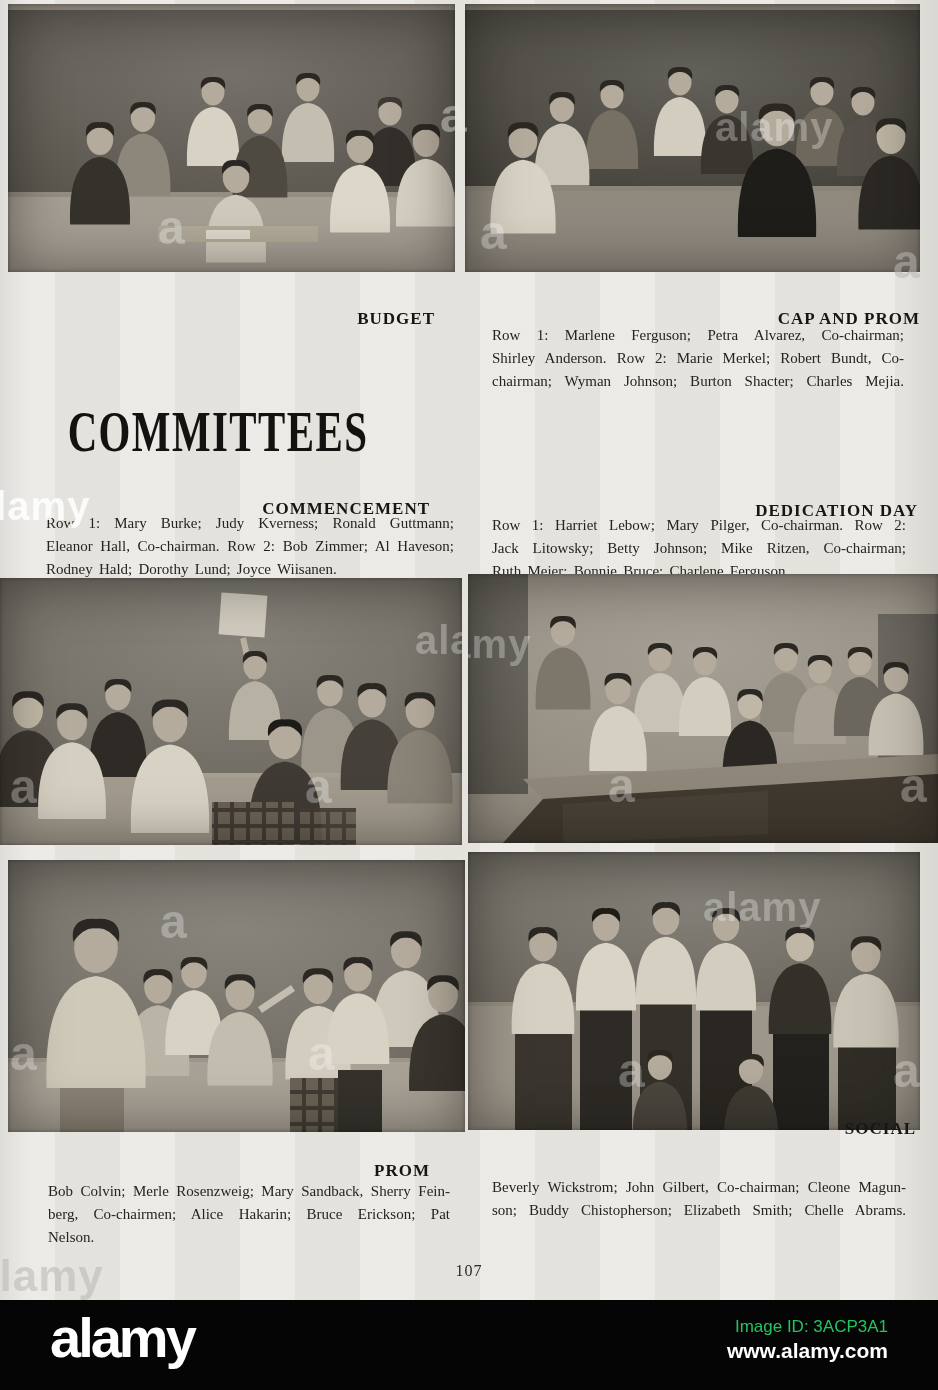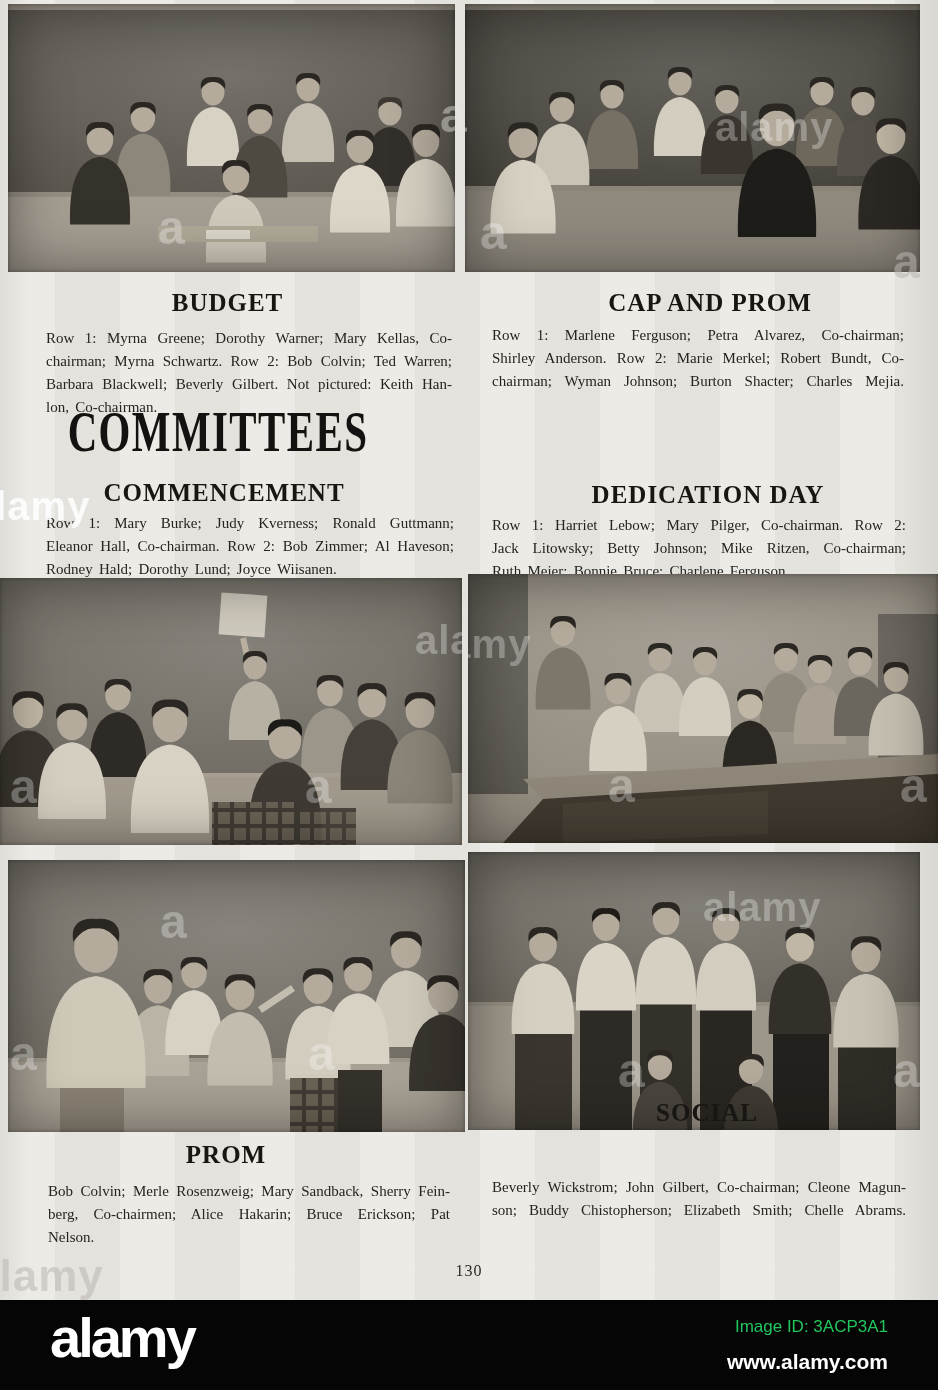--- a/index.html
+++ b/index.html
@@ -16,38 +16,38 @@
   .photo::after{content:"";position:absolute;inset:0;pointer-events:none;
     box-shadow:inset 0 0 55px rgba(18,16,13,.5), inset 0 0 4px rgba(0,0,0,.35);}
   .ghost{position:absolute;font-family:"Liberation Sans",sans-serif;font-weight:bold;
     pointer-events:none;line-height:1;z-index:5;}
   .ghost.word{font-size:40px;letter-spacing:1px;}
   .ghost.letter{font-size:48px;}
   .g-photo{color:rgba(255,255,255,.30);}
   .g-paper-light{color:rgba(255,255,255,.85);}
   .g-paper-gray{color:rgba(185,183,178,.55);}
   .g-gap{color:rgba(232,230,224,.45);}
-  .sec-heading{position:absolute;text-align:center;font-weight:bold;font-size:25px;
-    letter-spacing:1px;color:#181613;white-space:nowrap;}
+  .sec-heading{position:absolute;text-align:right;font-weight:bold;font-size:17px;
+    letter-spacing:1px;color:#181613;white-space:nowrap;margin-top:20px;}
   .caption{position:absolute;font-size:15px;line-height:23px;color:#262420;word-spacing:2.5px;}
   .cap-line{text-align:justify;text-align-last:justify;}
   .cap-line.last{text-align-last:left;}
   .page-title{position:absolute;left:12px;top:400px;width:400px;text-align:center;
     font-weight:bold;font-size:56px;color:#141210;white-space:nowrap;}
   .page-title .squeeze{display:inline-block;transform:scaleX(.73);transform-origin:center;
     letter-spacing:2px;}
   .page-number{position:absolute;left:0;top:1262px;width:938px;text-align:center;
     font-size:16px;color:#2c2a25;letter-spacing:1px;}
   .bar{position:absolute;left:0;top:1300px;width:938px;height:90px;background:#050505;z-index:10;}
   .bar-logo{position:absolute;left:50px;top:10px;font-family:"Liberation Sans",sans-serif;
     font-weight:bold;font-size:56px;color:#ffffff;letter-spacing:-3px;line-height:1;}
   .bar-right{position:absolute;right:50px;top:17px;text-align:right;
     font-family:"Liberation Sans",sans-serif;}
   .bar-id{font-size:17px;color:#22c55e;}
-  .bar-url{font-size:21px;color:#ffffff;font-weight:bold;margin-top:13px;}
+  .bar-url{font-size:21px;color:#ffffff;font-weight:bold;margin-top:2px;}
 </style>
 </head>
 <body>
 
 <svg width="0" height="0" style="position:absolute" aria-hidden="true">
   <defs>
     <g id="person">
       <path d="M-26,70 Q-28,14 0,11 Q28,14 26,70 Z" fill="var(--c,#cfc9bb)"></path>
       <ellipse cx="0" cy="-4" rx="11.5" ry="13.5" fill="var(--s,#b4ab9c)"></ellipse>
       <path d="M-12,-7 Q-14,-20 0,-19 Q14,-20 12,-7 Q6,-15 0,-14 Q-6,-15 -12,-7 Z" fill="var(--h,#2b2722)"></path>
@@ -106,26 +106,20 @@
         <use href="#person" transform="translate(58,142) scale(1.25)" style="--c:#d8d2c4"></use>
         <use href="#person" transform="translate(312,128) scale(1.5)" style="--c:#1f1d19"></use>
         <use href="#person" transform="translate(426,138) scale(1.25)" style="--c:#2c2925;--s:#c0b7a6"></use>
       </g>
     </svg>
     <span class="ghost word g-photo" style="left:250px;top:103px">alamy</span>
     <span class="ghost letter g-photo" style="left:15px;top:205px">a</span>
   </div>
 
   <div class="sec-heading" style="left:20px;top:289px;width:415px">BUDGET</div>
-  <div class="caption" style="left:46px;top:327px;width:406px">
-    <div class="cap-line">Row 1: Myrna Greene; Dorothy Warner; Mary Kellas, Co-</div>
-    <div class="cap-line">chairman; Myrna Schwartz. Row 2: Bob Colvin; Ted Warren;</div>
-    <div class="cap-line">Barbara Blackwell; Beverly Gilbert. Not pictured: Keith Han-</div>
-    <div class="cap-line last">lon, Co-chairman.</div>
-  </div>
 
   <div class="sec-heading" style="left:500px;top:289px;width:420px">CAP AND PROM</div>
   <div class="caption" style="left:492px;top:324px;width:412px">
     <div class="cap-line">Row 1: Marlene Ferguson; Petra Alvarez, Co-chairman;</div>
     <div class="cap-line">Shirley Anderson. Row 2: Marie Merkel; Robert Bundt, Co-</div>
     <div class="cap-line">chairman; Wyman Johnson; Burton Shacter; Charles Mejia.</div>
   </div>
 
   <div class="page-title">
     <span class="squeeze">COMMITTEES</span>
@@ -264,21 +258,21 @@
     <div class="cap-line">berg, Co-chairmen; Alice Hakarin; Bruce Erickson; Pat</div>
     <div class="cap-line last">Nelson.</div>
   </div>
 
   <div class="sec-heading" style="left:498px;top:1099px;width:418px">SOCIAL</div>
   <div class="caption" style="left:492px;top:1176px;width:414px">
     <div class="cap-line">Beverly Wickstrom; John Gilbert, Co-chairman; Cleone Magun-</div>
     <div class="cap-line">son; Buddy Chistopherson; Elizabeth Smith; Chelle Abrams.</div>
   </div>
 
-  <div class="page-number">130</div>
+  <div class="page-number">107</div>
 
   <span class="ghost word g-paper-light" style="left:-28px;top:486px">alamy</span>
   <span class="ghost word g-paper-gray" style="left:-26px;top:1254px;font-size:44px">alamy</span>
   <span class="ghost letter g-paper-gray" style="left:893px;top:238px">a</span>
   <span class="ghost letter g-gap" style="left:440px;top:92px">a</span>
 
   <div class="bar">
     <div class="bar-logo">alamy</div>
     <div class="bar-right">
       <div class="bar-id">Image ID: 3ACP3A1</div>

